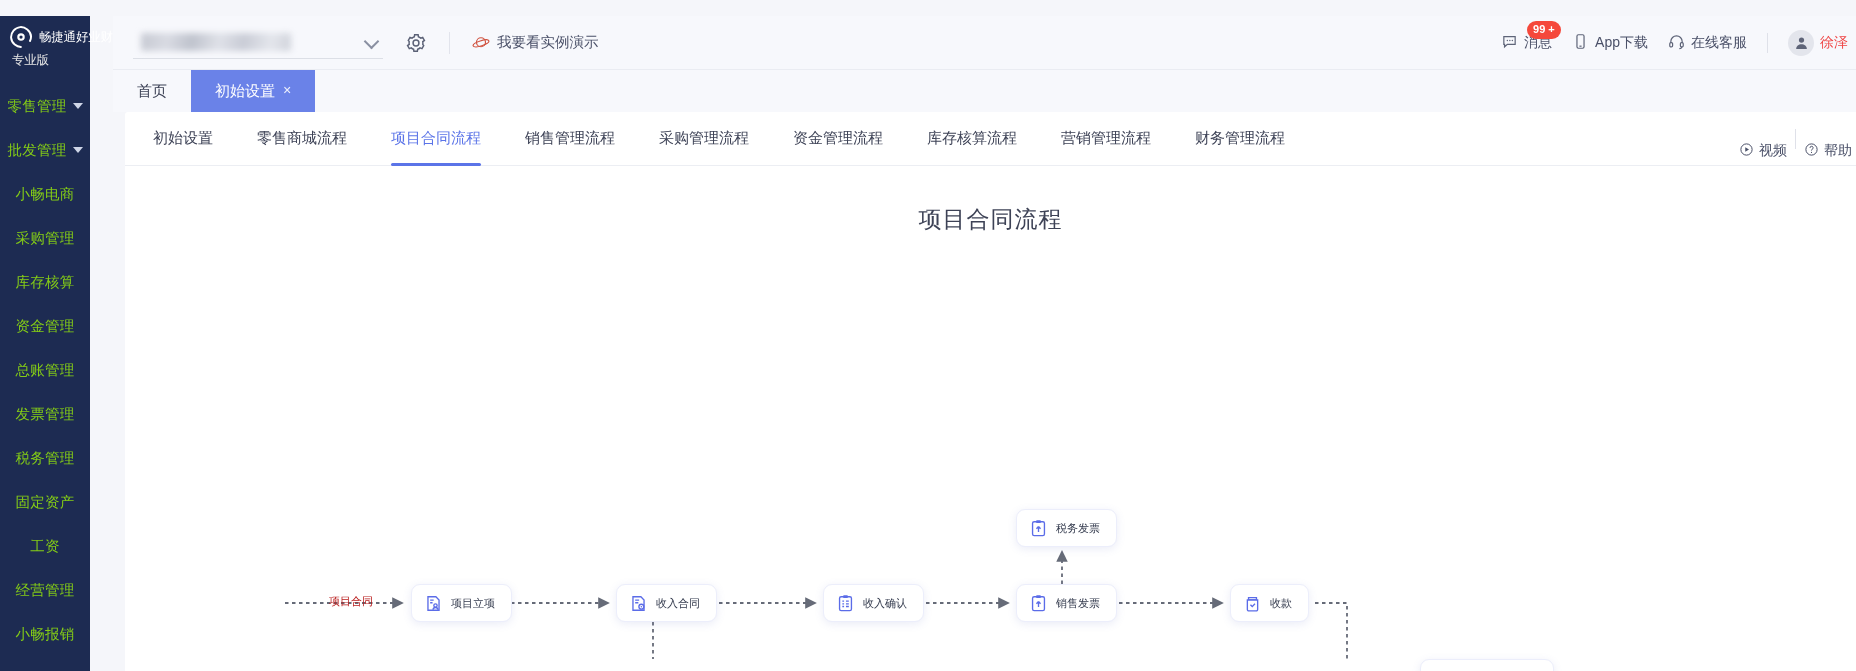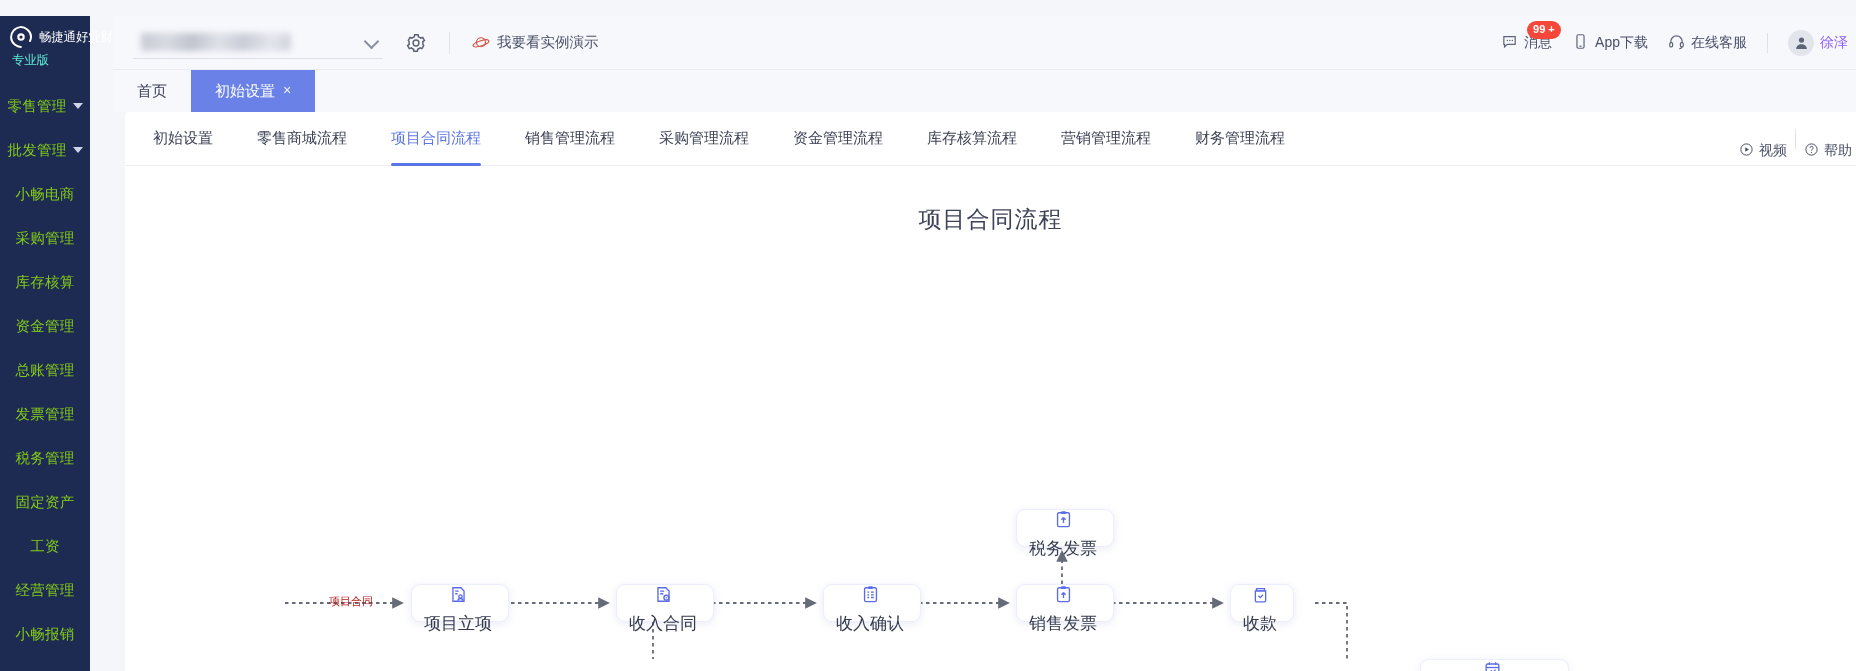--- a/index.html
+++ b/index.html
@@ -32,21 +32,21 @@
   .brand-logo {
     width: 26px; height: 26px; flex: 0 0 26px;
     position: relative;
   }
   .brand-logo svg { display:block; }
   .brand-name {
     color: #ffffff; font-size: 12.5px; white-space: nowrap;
     letter-spacing: -0.2px;
   }
   .brand-sub {
-    color: #5eead4; font-size: 12.5px; margin: 2px 0 0 4px;
+    color: #e5e5e5; font-size: 12.5px; margin: 2px 0 0 4px;
     letter-spacing: -0.2px;
   }
   .nav { margin-top: 6px; }
   .nav-item {
     height: 44px; display: flex; align-items: center;
     justify-content: center; gap: 6px;
     color: #84cc16; font-size: 14.5px;
     cursor: pointer; user-select: none;
     letter-spacing: 0.3px;
   }
@@ -114,21 +114,21 @@
     font-size: 11px; line-height: 1;
     padding: 3px 6px 4px 6px; border-radius: 9px;
     font-weight: bold; white-space: nowrap;
   }
   .vr { width:1px; height:20px; background:#dfe1e9; }
   .avatar {
     width: 26px; height: 26px; border-radius: 50%;
     background: #e3e5ec; display:flex; align-items:center; justify-content:center;
     color:#9aa0b0;
   }
-  .user-name { color:#8b5cf6; font-size:14px; }
+  .user-name { color:#ef4444; font-size:14px; }
 
   
   .tabstrip {
     position: absolute; left: 113px; top: 70px;
     width: 1743px; height: 42px;
     background: #f7f8fc;
     display: flex; align-items: flex-end;
   }
   .ptab {
     height: 42px; display:flex; align-items:center; gap:8px;
@@ -184,22 +184,22 @@
     pointer-events:none;
   }
   .node {
     position:absolute;
     display:flex; align-items:center; gap:8px;
     height: 38px; padding: 0 16px 0 12px;
     background:#ffffff;
     border:1px solid #eceefb;
     border-radius: 9px;
     box-shadow: 0 2px 9px rgba(92,106,196,.13);
-    font-size: 17px; color:#333a4d;
-    white-space:nowrap; cursor:pointer;flex-direction:column;
+    font-size: 11px; color:#333a4d;
+    white-space:nowrap; cursor:pointer;
   }
   .node .ni { width:19px; height:19px; flex:0 0 19px; color:#5b6ce8; }
   .rowlabel {
     position:absolute; font-size:11px; color:#b91c1c; white-space:nowrap;
   }
   .edgelabel {
     position:absolute; font-size:12.5px; color:#8a8f9e; white-space:nowrap;
   }
 </style>
 </head>

